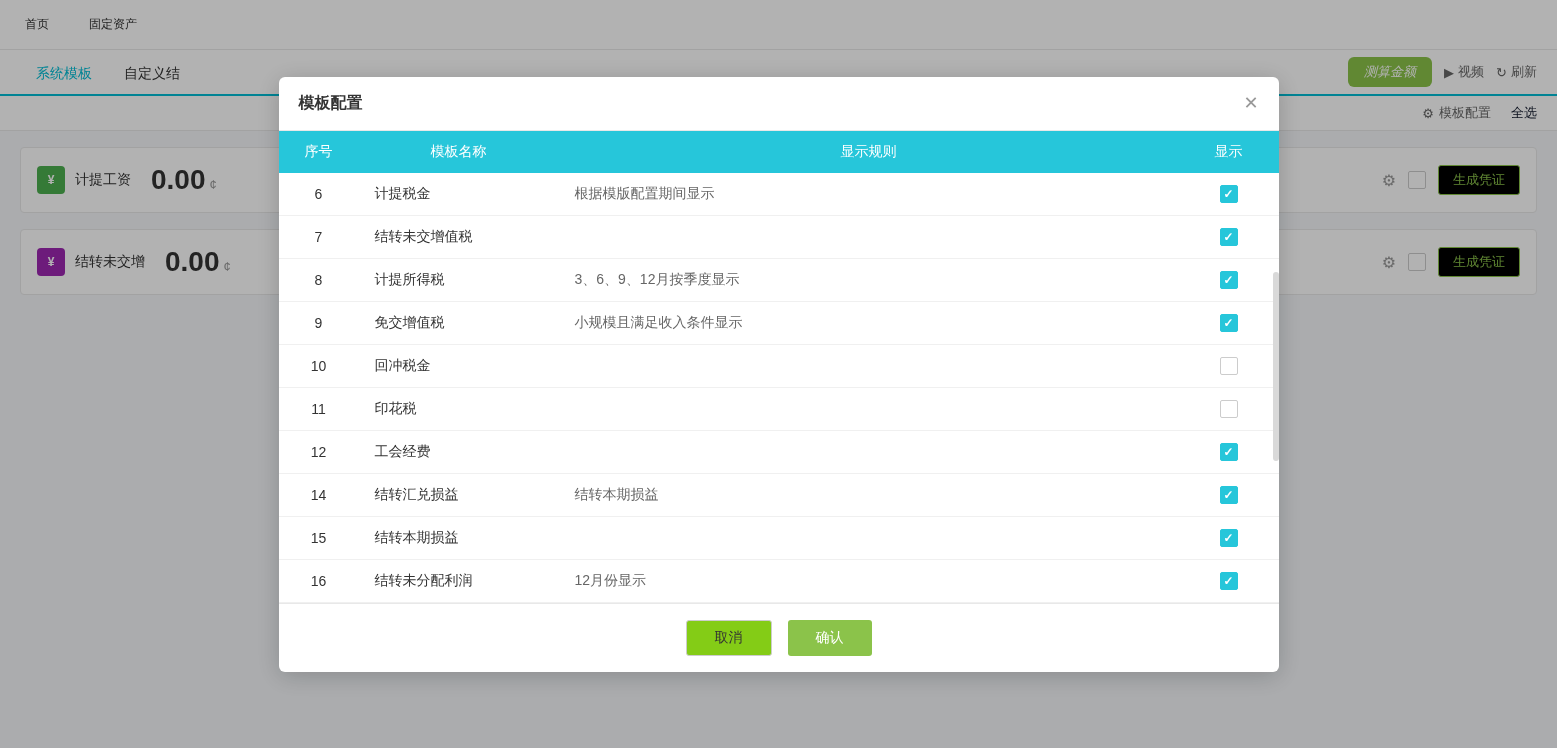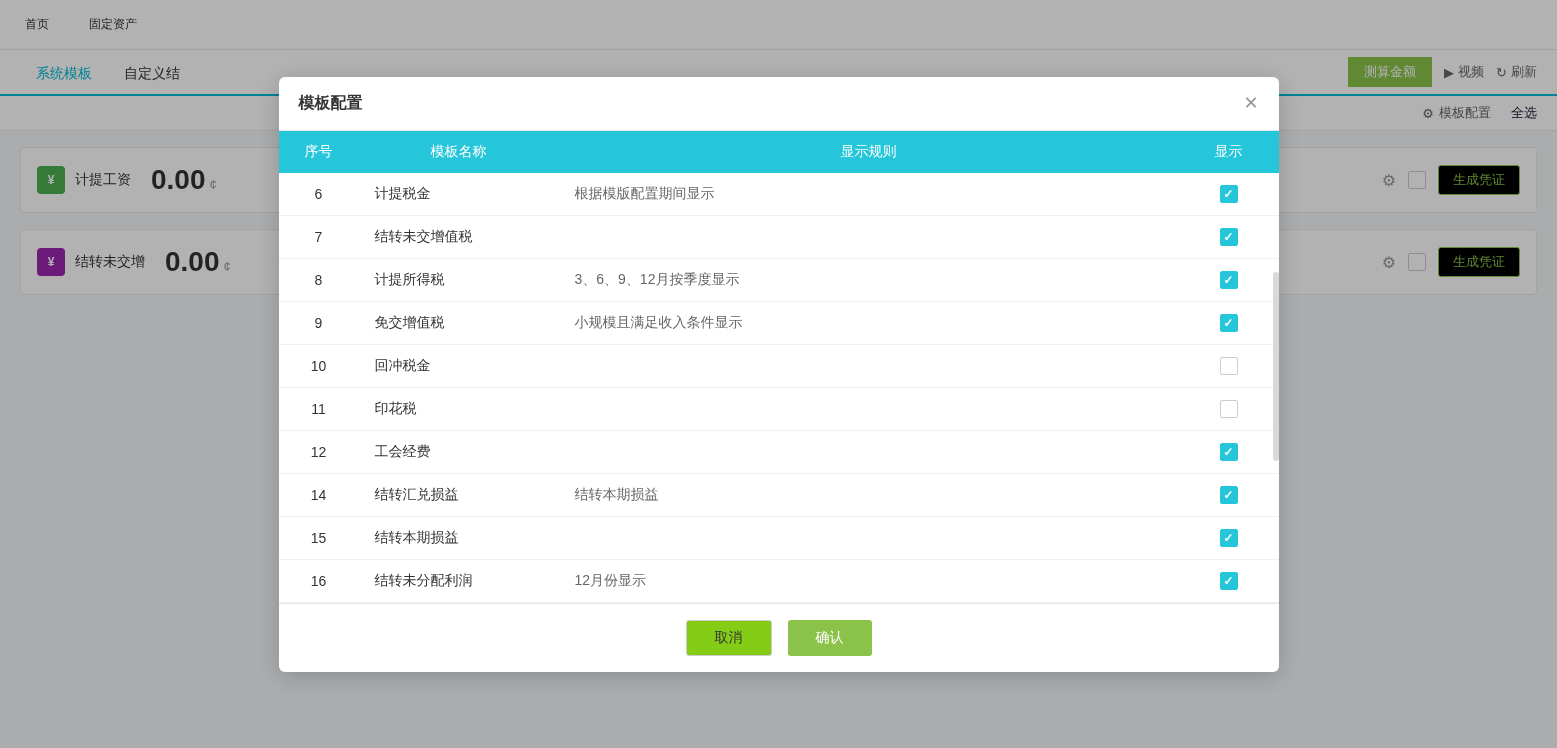--- a/index.html
+++ b/index.html
@@ -67,23 +67,24 @@
       margin-left: auto;
       display: flex;
       align-items: center;
       gap: 12px;
     }
     .btn-calc {
       background: #8bc34a;
       color: #fff;
       border: none;
       padding: 6px 16px;
-      border-radius: 1px;
+      border-radius: 6px;
       font-size: 13px;
       cursor: pointer;
+      font-style: italic;
     }
     .btn-video, .btn-refresh {
       background: none;
       border: none;
       color: #666;
       font-size: 13px;
       cursor: pointer;
       display: flex;
       align-items: center;
       gap: 4px;

